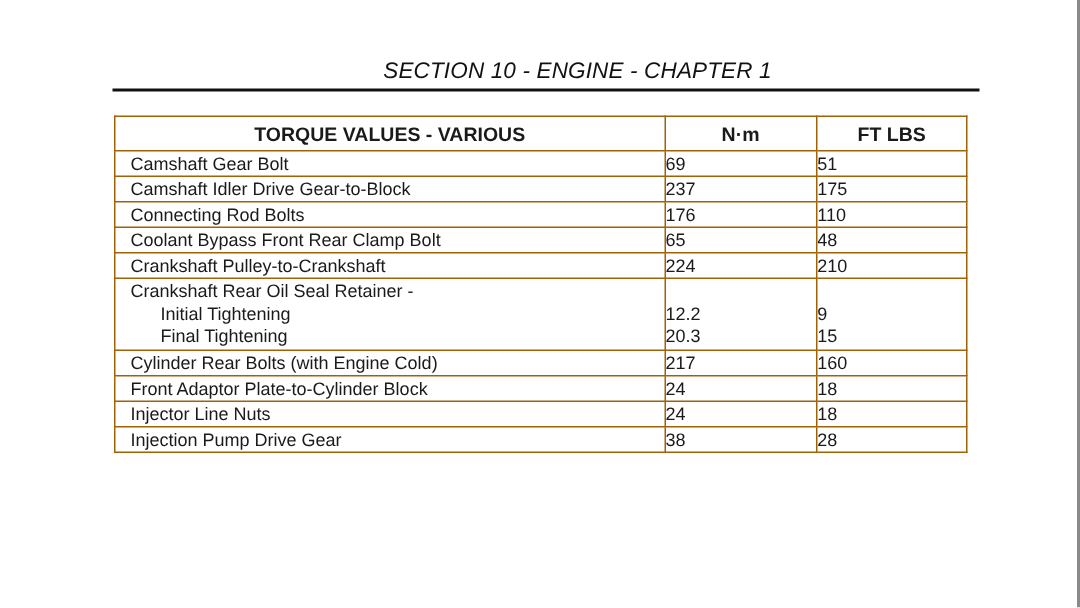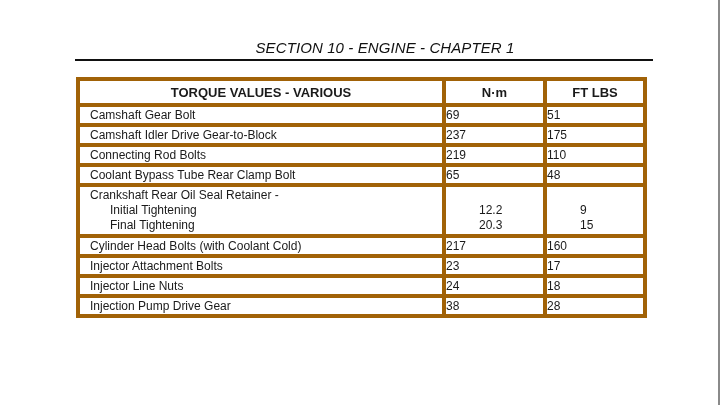--- a/index.html
+++ b/index.html
@@ -48,21 +48,21 @@
     .torque-table {
       position: absolute;
       left: 76px;
       top: 77px;
       width: 569px;
       border-collapse: collapse;
       table-layout: fixed;
       font-size: 12px;
     }
     .torque-table th, .torque-table td {
-      border: 4px solid #a16207;
+      border: 1px solid #a16207;
       padding: 0;
       line-height: 15px;
       vertical-align: middle;
       white-space: nowrap;
       overflow: hidden;
     }
     .torque-table th {
       height: 22px;
       font-weight: bold;
       font-size: 13px;
@@ -82,21 +82,20 @@
       text-align: left;
     }
     .sub {
       display: block;
       padding-left: 20px;
     }
     .multi td {
       vertical-align: top;
       padding-top: 1px;
       padding-bottom: 1px;
-      padding-left: 33px;
     }
     .multi .num span {
       display: block;
     }
   </style>
 </head>
 <body>
 
 <div class="right-edge"></div>
 
@@ -122,54 +121,59 @@
       <td class="num">69</td>
       <td class="num">51</td>
     </tr>
     <tr>
       <td class="desc">Camshaft Idler Drive Gear-to-Block</td>
       <td class="num">237</td>
       <td class="num">175</td>
     </tr>
     <tr>
       <td class="desc">Connecting Rod Bolts</td>
-      <td class="num">219</td>
+      <td class="num">176</td>
       <td class="num">110</td>
     </tr>
     <tr>
-      <td class="desc">Coolant Bypass Tube Rear Clamp Bolt</td>
+      <td class="desc">Coolant Bypass Front Rear Clamp Bolt</td>
       <td class="num">65</td>
       <td class="num">48</td>
+    </tr>
+    <tr>
+      <td class="desc">Crankshaft Pulley-to-Crankshaft</td>
+      <td class="num">224</td>
+      <td class="num">210</td>
     </tr>
     <tr class="multi">
       <td class="desc">
         <span style="display:block">Crankshaft Rear Oil Seal Retainer -</span>
         <span class="sub">Initial Tightening</span>
         <span class="sub">Final Tightening</span>
       </td>
       <td class="num">
         <span>&nbsp;</span>
         <span>12.2</span>
         <span>20.3</span>
       </td>
       <td class="num">
         <span>&nbsp;</span>
         <span>9</span>
         <span>15</span>
       </td>
     </tr>
     <tr>
-      <td class="desc">Cylinder Head Bolts (with Coolant Cold)</td>
+      <td class="desc">Cylinder Rear Bolts (with Engine Cold)</td>
       <td class="num">217</td>
       <td class="num">160</td>
     </tr>
     <tr>
-      <td class="desc">Injector Attachment Bolts</td>
-      <td class="num">23</td>
-      <td class="num">17</td>
+      <td class="desc">Front Adaptor Plate-to-Cylinder Block</td>
+      <td class="num">24</td>
+      <td class="num">18</td>
     </tr>
     <tr>
       <td class="desc">Injector Line Nuts</td>
       <td class="num">24</td>
       <td class="num">18</td>
     </tr>
     <tr>
       <td class="desc">Injection Pump Drive Gear</td>
       <td class="num">38</td>
       <td class="num">28</td>

